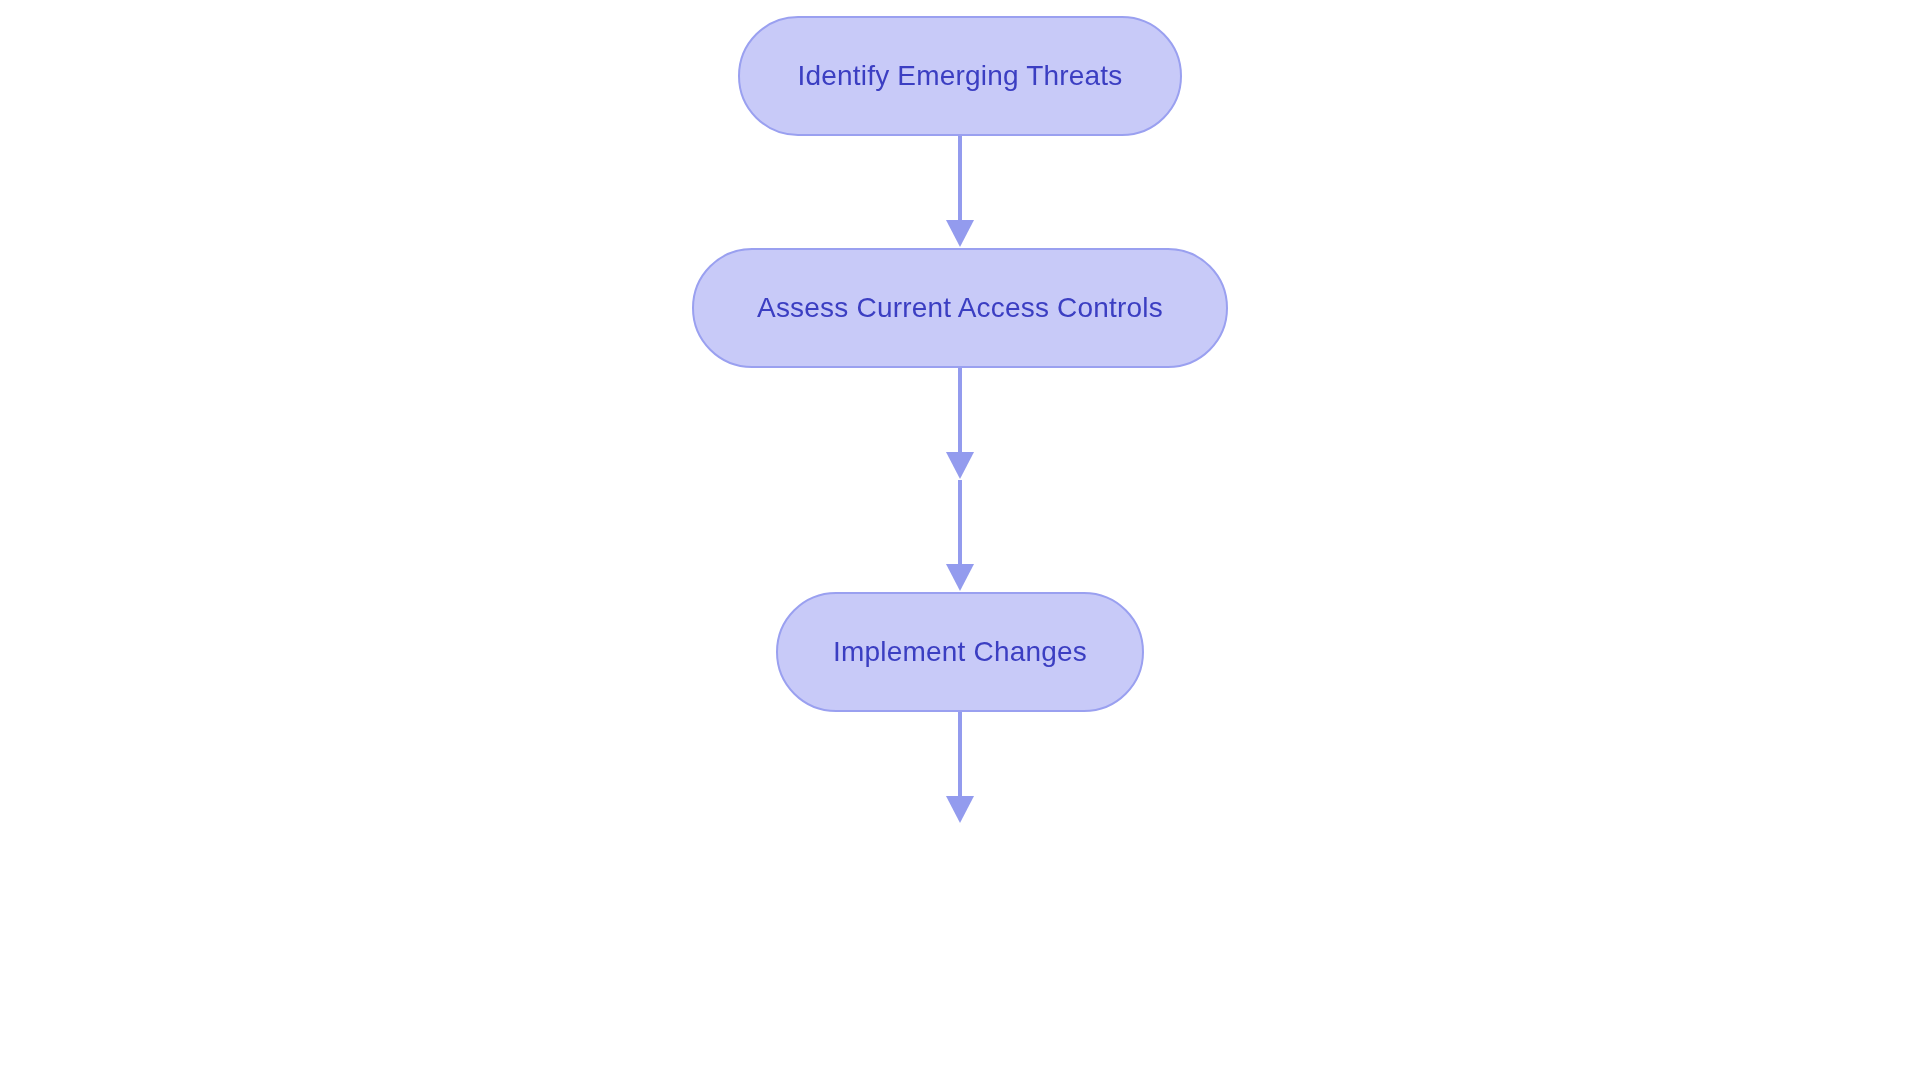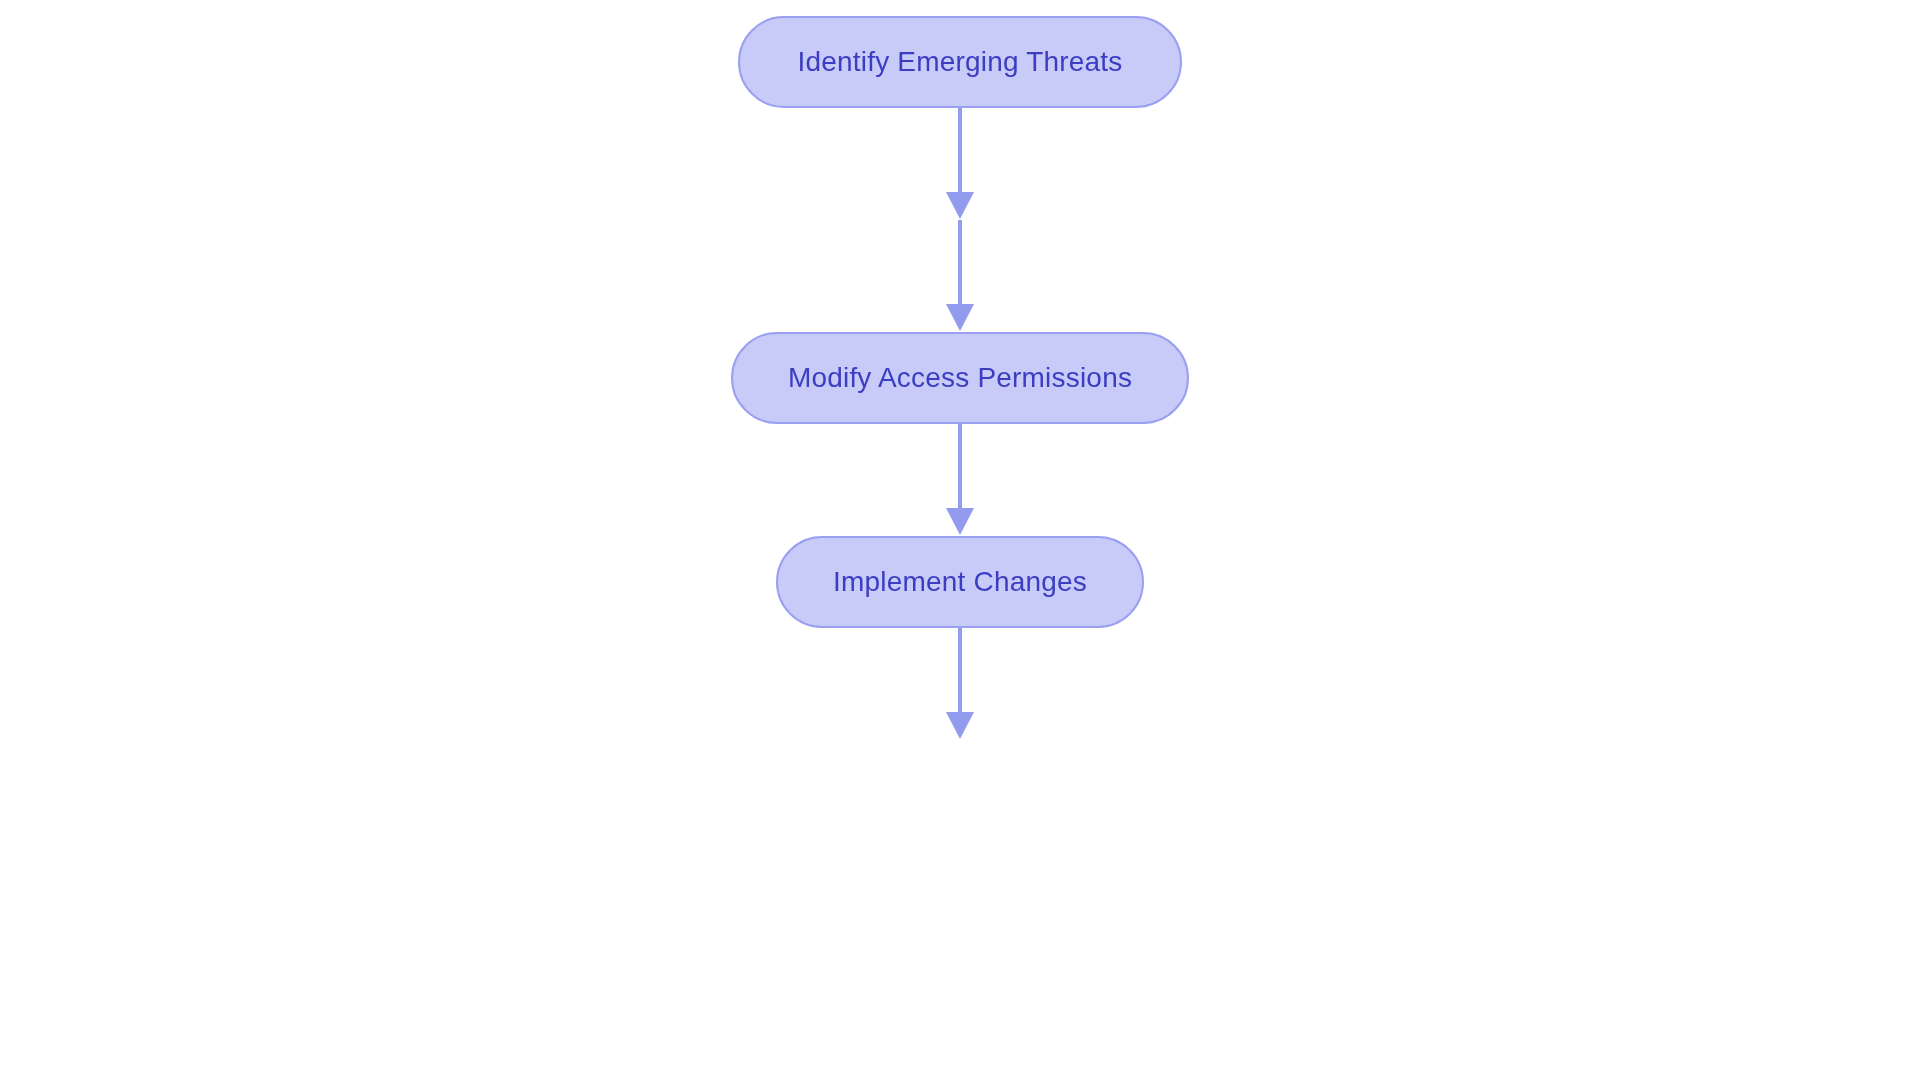--- a/index.html
+++ b/index.html
@@ -15,21 +15,21 @@
     position: absolute;
     left: 0;
     top: 16px;
     width: 1920px;
     display: flex;
     flex-direction: column;
     align-items: center;
   }
   .flow-node {
     box-sizing: border-box;
-    height: 92px;
+    height: 120px;
     border-radius: 60px;
     background: var(--node-fill, #c8caf8);
     border: 2px solid var(--node-border, #9aa0f0);
     color: var(--text-color, #3b3ec2);
     font-size: 28px;
     letter-spacing: 0.2px;
     display: flex;
     align-items: center;
     justify-content: center;
     text-align: center;
@@ -66,27 +66,27 @@
 
 <div class="flowchart">
 
   <div class="flow-node n1">Identify Emerging Threats</div>
 
   <div class="connector">
     <div class="stem"></div>
     <div class="head"></div>
   </div>
 
+  <div class="flow-node n2">Assess Current Access Controls</div>
 
   <div class="connector">
     <div class="stem"></div>
     <div class="head"></div>
   </div>
 
-  <div class="flow-node n3">Modify Access Permissions</div>
 
   <div class="connector">
     <div class="stem"></div>
     <div class="head"></div>
   </div>
 
   <div class="flow-node n4">Implement Changes</div>
 
   <div class="connector">
     <div class="stem"></div>

